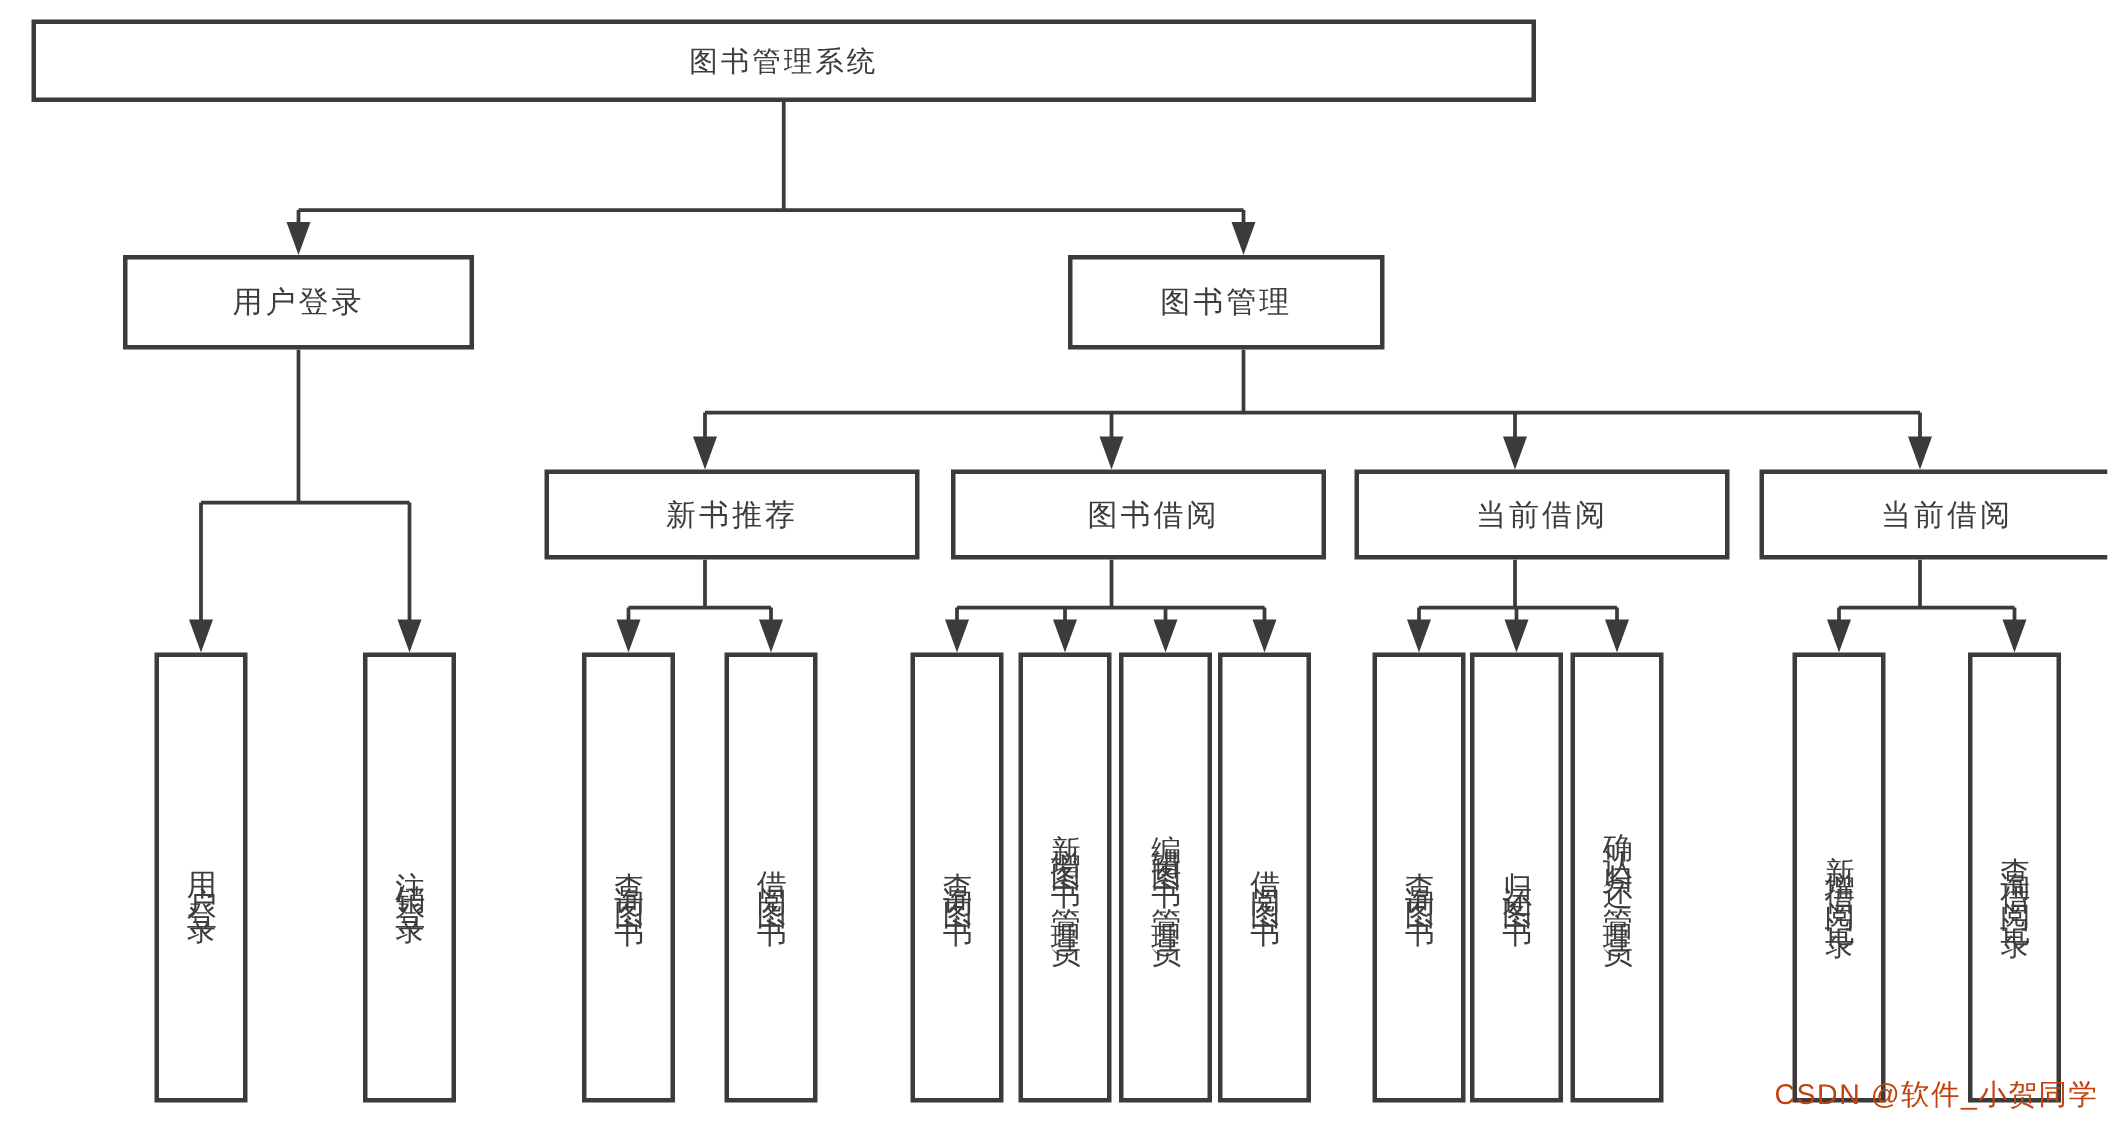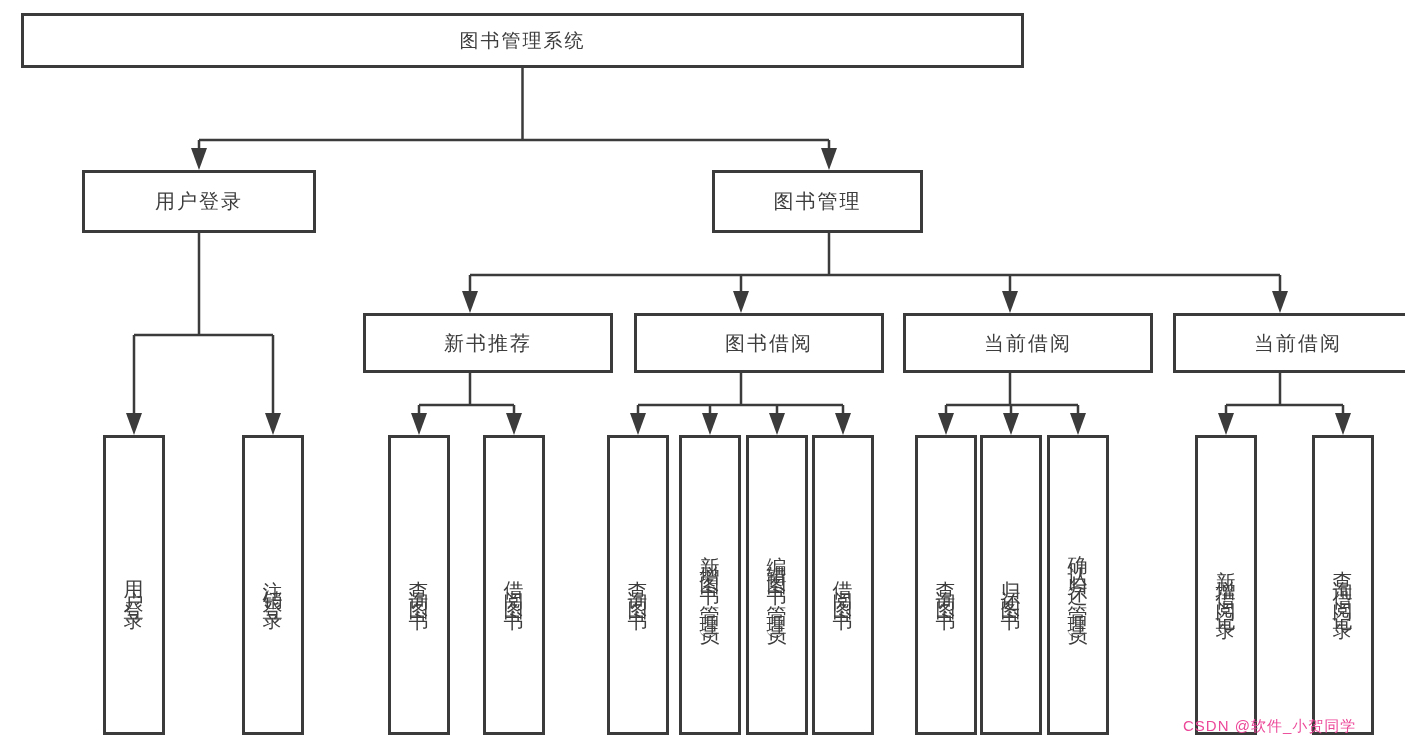--- a/index.html
+++ b/index.html
@@ -57,23 +57,23 @@
   #connectors path {
     fill: none;
     stroke: #3b3b3b;
     stroke-width: 2.5;
   }
   #connectors polygon { fill: #3b3b3b; }
   #watermark {
     position: absolute;
     left: 1183px;
     top: 717px;
-    font-size: 15px;
+    font-size: 19px;
     letter-spacing: 1px;
-    color: #ec4899;
+    color: #c2410c;
     z-index: 3;
     white-space: nowrap;
   }
 </style>
 </head>
 <body>
 
 <div id="canvas">
 
   <svg id="connectors" viewBox="0 0 1405 747" xmlns="http://www.w3.org/2000/svg">

